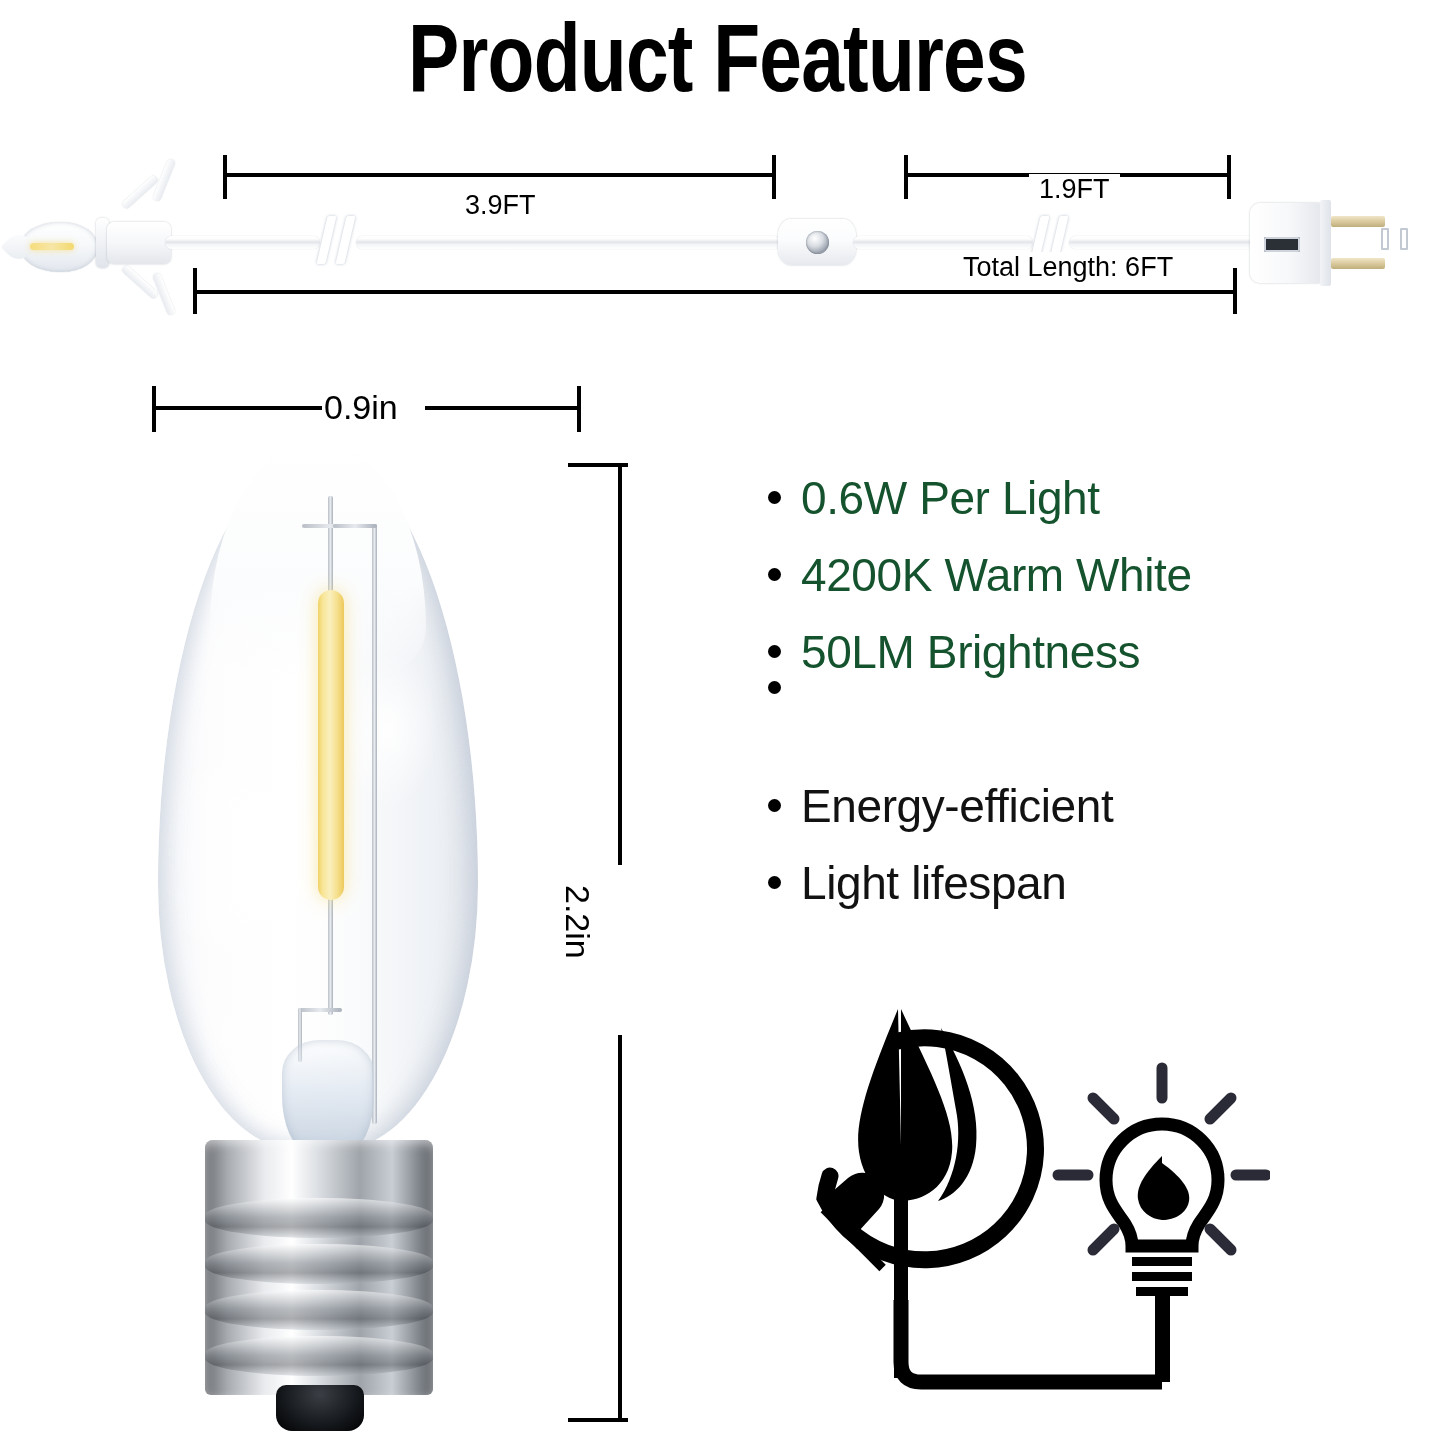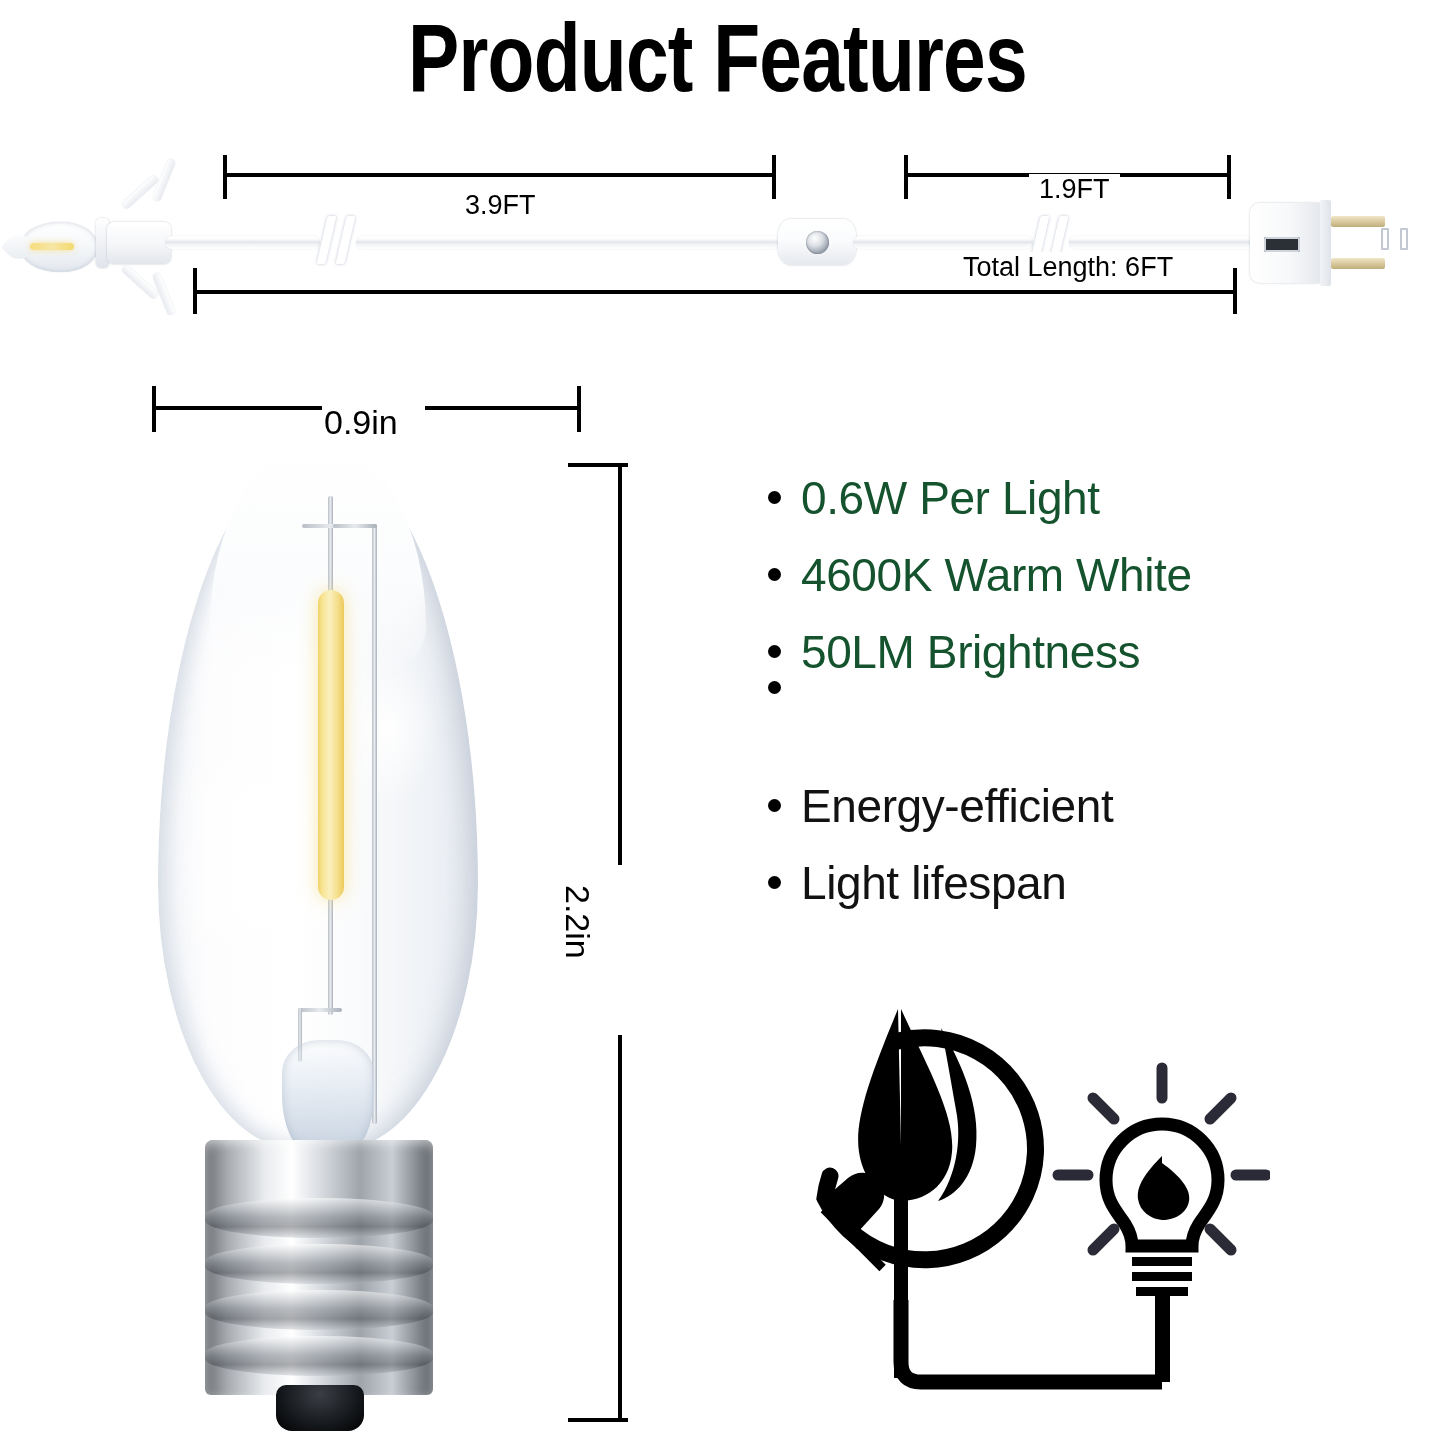--- a/index.html
+++ b/index.html
@@ -396,21 +396,21 @@
     <div class="plug-socket-slot" style="left:1400px; top:88px;"></div>
 
     <div class="dim-line-v" style="left:193px; top:128px; height:46px;"></div>
     <div class="dim-line-h" style="left:193px; top:150px; width:1044px;"></div>
     <div class="dim-line-v" style="left:1233px; top:128px; height:46px;"></div>
     <div class="dim-label" style="left:955px; top:-6px; padding:0 8px; top:112px;text-align:center;">Total Length: 6FT</div>
   </div>
 
   <div class="dim-line-v" style="left:152px; top:386px; height:46px;"></div>
   <div class="dim-line-h" style="left:152px; top:406px; width:170px;"></div>
-  <div class="dim-label" style="left:324px; top:386px; font-size:34px; line-height:42px;margin-top:15px;">0.9in</div>
+  <div class="dim-label" style="left:324px; top:386px; font-size:34px; line-height:42px;">0.9in</div>
   <div class="dim-line-h" style="left:425px; top:406px; width:155px;"></div>
   <div class="dim-line-v" style="left:577px; top:386px; height:46px;"></div>
 
   <div class="dim-line-h" style="left:568px; top:463px; width:60px;"></div>
   <div class="dim-line-v" style="left:618px; top:463px; height:402px;"></div>
   <div class="dim-label" style="left:598px; top:885px; font-size:34px; line-height:40px;
               transform: rotate(90deg); transform-origin: left top;">2.2in</div>
   <div class="dim-line-v" style="left:618px; top:1035px; height:387px;"></div>
   <div class="dim-line-h" style="left:568px; top:1418px; width:60px;"></div>
 
@@ -438,21 +438,21 @@
     <div id="bulb-tip"></div>
   </div>
 
   <ul id="feature-list">
     <li class="feature-item">
       <span class="feature-bullet"></span>
       <span class="feature-text green">0.6W Per Light</span>
     </li>
     <li class="feature-item">
       <span class="feature-bullet"></span>
-      <span class="feature-text green">4600K Warm White</span>
+      <span class="feature-text green">4200K Warm White</span>
     </li>
     <li class="feature-item">
       <span class="feature-bullet"></span>
       <span class="feature-text green">50LM Brightness</span>
     </li>
     <li class="feature-item">
       <span class="feature-bullet"></span>
     </li>
     <li class="feature-item">
       <span class="feature-bullet"></span>

